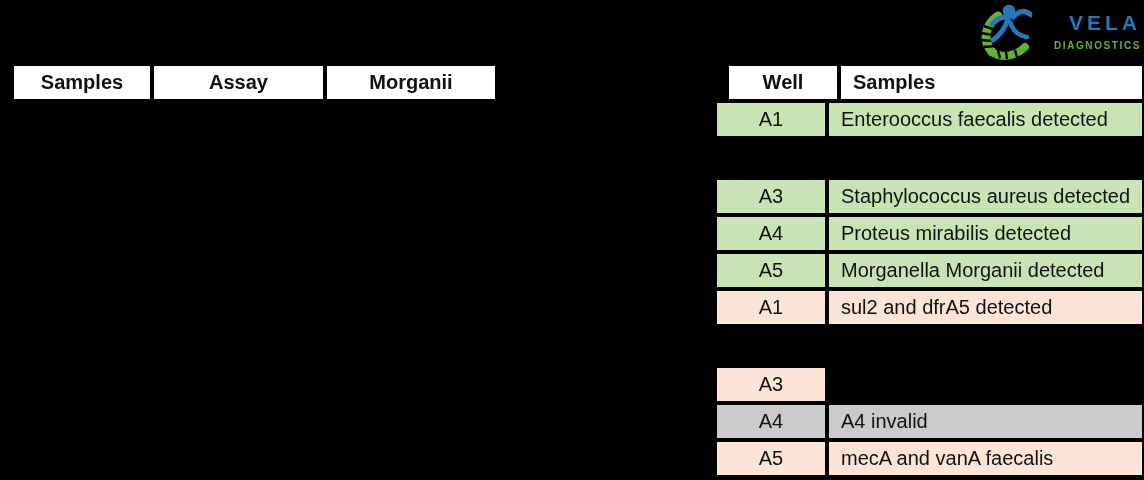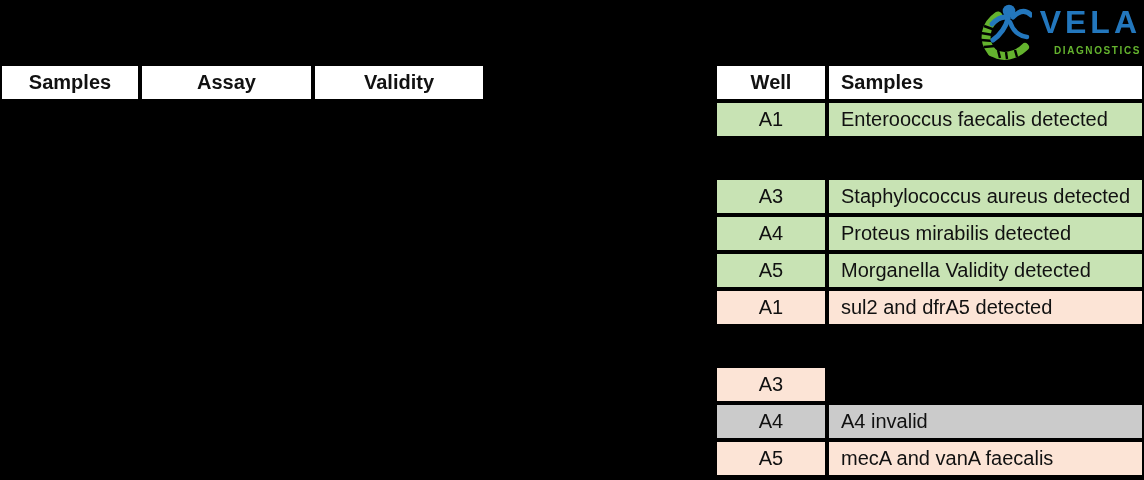--- a/index.html
+++ b/index.html
@@ -27,21 +27,21 @@
   .logo-figure { width: 64px; height: 58px; }
   .logo-text {
     display: flex;
     flex-direction: column;
     align-items: flex-end;
     line-height: 1;
     padding-right: 1px;
   }
   .brand-name {
     color: var(--brand-blue, #2377bd);
-    font-size: 32px;
+    font-size: 21px;
     font-weight: 800;
     letter-spacing: 4px;
     line-height: 1;
   }
   .brand-tagline {
     color: var(--brand-green, #64b32e);
     font-size: 10px;
     font-weight: 700;
     letter-spacing: 1.6px;
     margin-top: 8px;
@@ -49,21 +49,21 @@
   }
   .stroke-blue { stroke: var(--brand-blue, #2377bd); fill: none; stroke-linecap: round; }
   .fill-blue   { fill: var(--brand-blue, #2377bd); }
   .stroke-green{ stroke: var(--brand-green, #64b32e); fill: none; stroke-linecap: round; }
   .rung        { stroke: #000; stroke-width: 2.4; fill: none; }
 
   
   .left-table  { position: absolute; left: 0;     top: 64px; width: 717px; }
   .right-table { position: absolute; left: 715px; top: 64px; width: 429px; }
 
-  .hdr-row { display: flex; height: 37px; }
+  .hdr-row { display: flex; height: 37px; padding-left: 12px; }
   .cell {
     border: 2px solid #000;
     background: var(--header-bg, #fff);
     display: flex;
     align-items: center;
     justify-content: center;
     height: 100%;
     color: #111;
     font-size: 20px;
     overflow: hidden;
@@ -114,21 +114,21 @@
     <div class="logo-text">
       <span class="brand-name">VELA</span>
       <span class="brand-tagline">DIAGNOSTICS</span>
     </div>
   </div>
 
   <div class="left-table">
     <div class="hdr-row">
       <div class="cell hdr-cell c-samples">Samples</div>
       <div class="cell hdr-cell c-assay">Assay</div>
-      <div class="cell hdr-cell c-validity">Validity</div>
+      <div class="cell hdr-cell c-validity">Morganii</div>
     </div>
     <div class="redacted-body"></div>
   </div>
 
   <div class="right-table">
     <div class="hdr-row">
       <div class="cell hdr-cell c-well">Well</div>
       <div class="cell hdr-cell c-target">Samples</div>
     </div>
 
@@ -144,21 +144,21 @@
       <div class="cell c-target">Staphylococcus aureus detected</div>
     </div>
 
     <div class="data-row cat-organism_detected">
       <div class="cell c-well">A4</div>
       <div class="cell c-target">Proteus mirabilis detected</div>
     </div>
 
     <div class="data-row cat-organism_detected">
       <div class="cell c-well">A5</div>
-      <div class="cell c-target">Morganella Validity detected</div>
+      <div class="cell c-target">Morganella Morganii detected</div>
     </div>
 
     <div class="data-row cat-resistance_detected">
       <div class="cell c-well">A1</div>
       <div class="cell c-target">sul2 and dfrA5 detected</div>
     </div>
 
     <div class="spacer-row"></div>
 
     <div class="data-row cat-resistance_detected">

